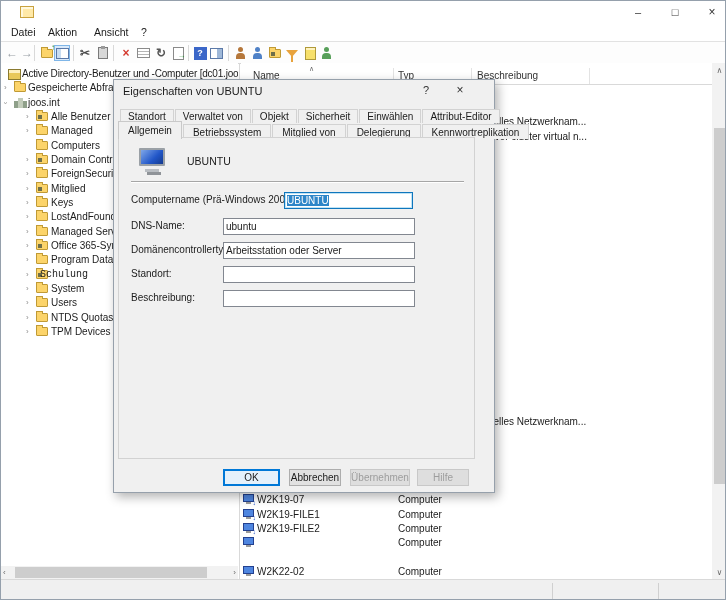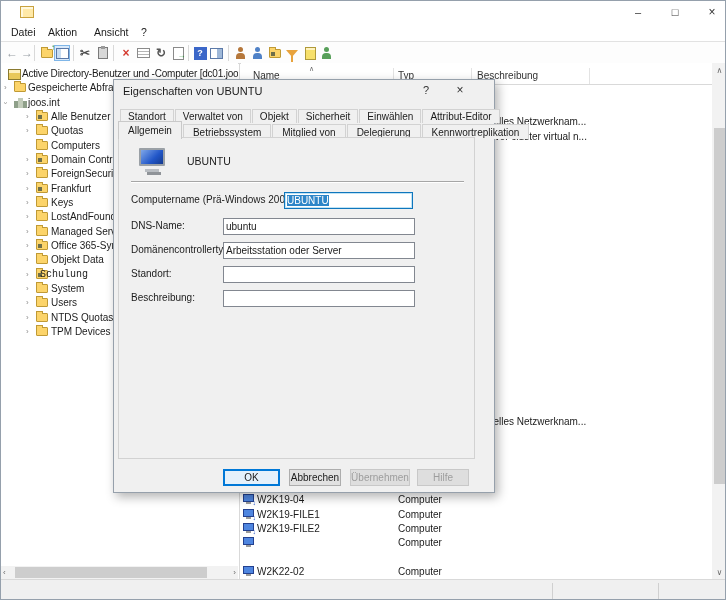--- a/index.html
+++ b/index.html
@@ -216,41 +216,41 @@
       <span class="tlabel" style="left: 27px;">joos.int</span>
     </div>
     <div class="trow" style="top: 46.96px;">
       <span class="texp" style="left: 25px;">›</span>
       <div class="tico icf ou" style="left: 35px;"></div>
       <span class="tlabel" style="left: 50px;">Alle Benutzer F</span>
     </div>
     <div class="trow" style="top: 61.29px;">
       <span class="texp" style="left: 25px;">›</span>
       <div class="tico icf" style="left: 35px;"></div>
-      <span class="tlabel" style="left: 50px;">Quotas</span>
+      <span class="tlabel" style="left: 50px;">Managed</span>
     </div>
     <div class="trow sel" style="top: 75.62px;">
       <div class="selbg" style="left: 33px; width: 72px;"></div>
       <div class="tico icf" style="left: 35px;"></div>
       <span class="tlabel" style="left: 50px;">Computers</span>
     </div>
     <div class="trow" style="top: 89.95px;">
       <span class="texp" style="left: 25px;">›</span>
       <div class="tico icf ou" style="left: 35px;"></div>
       <span class="tlabel" style="left: 50px; text-align: center;">Domain Contr</span>
     </div>
     <div class="trow" style="top: 104.28px;">
       <span class="texp" style="left: 25px;">›</span>
       <div class="tico icf" style="left: 35px;"></div>
       <span class="tlabel" style="left: 50px;">ForeignSecurit</span>
     </div>
     <div class="trow" style="top: 118.61px;">
       <span class="texp" style="left: 25px;">›</span>
       <div class="tico icf ou" style="left: 35px;"></div>
-      <span class="tlabel" style="left: 50px;">Frankfurt</span>
+      <span class="tlabel" style="left: 50px;">Mitglied</span>
     </div>
     <div class="trow" style="top: 132.94px;">
       <span class="texp" style="left: 25px;">›</span>
       <div class="tico icf" style="left: 35px;"></div>
       <span class="tlabel" style="left: 50px;">Keys</span>
     </div>
     <div class="trow" style="top: 147.27px;">
       <span class="texp" style="left: 25px;">›</span>
       <div class="tico icf" style="left: 35px;"></div>
       <span class="tlabel" style="left: 50px;">LostAndFound</span>
@@ -261,21 +261,21 @@
       <span class="tlabel" style="left: 50px;">Managed Serv</span>
     </div>
     <div class="trow" style="top: 175.93px;">
       <span class="texp" style="left: 25px;">›</span>
       <div class="tico icf ou" style="left: 35px;"></div>
       <span class="tlabel" style="left: 50px;">Office 365-Syn</span>
     </div>
     <div class="trow" style="top: 190.26px;">
       <span class="texp" style="left: 25px;">›</span>
       <div class="tico icf" style="left: 35px;"></div>
-      <span class="tlabel" style="left: 50px;">Objekt Data</span>
+      <span class="tlabel" style="left: 50px;">Program Data</span>
     </div>
     <div class="trow" style="top: 204.59px;">
       <span class="texp" style="left: 25px;">›</span>
       <div class="tico icf ou" style="left: 35px;"></div>
       <span class="tlabel" style="left: 39px; font-family: Liberation Mono, monospace;">Schulung</span>
     </div>
     <div class="trow" style="top: 218.92px;">
       <span class="texp" style="left: 25px;">›</span>
       <div class="tico icf" style="left: 35px;"></div>
       <span class="tlabel" style="left: 50px;">System</span>
@@ -313,21 +313,21 @@
         <span class="lcell" style="left: 232px;">Virtuelles Netzwerknam...</span>
       </div>
       <div class="lrow" style="top: 66.6px;">
         <span class="lcell" style="left: 232px;">Failover cluster virtual n...</span>
       </div>
       <div class="lrow" style="top: 352px;">
         <span class="lcell" style="left: 232px;">Virtuelles Netzwerknam...</span>
       </div>
       <div class="lrow" style="top: 430.3px;">
         <div class="mon dis"></div>
-        <span class="lcell" style="left: 16px;">W2K19-04</span>
+        <span class="lcell" style="left: 16px;">W2K19-07</span>
         <span class="lcell" style="left: 157px;">Computer</span>
       </div>
       <div class="lrow" style="top: 444.63px;">
         <div class="mon dis"></div>
         <span class="lcell" style="left: 16px;">W2K19-FILE1</span>
         <span class="lcell" style="left: 157px;">Computer</span>
       </div>
       <div class="lrow" style="top: 458.96px;">
         <div class="mon dis"></div>
         <span class="lcell" style="left: 16px;">W2K19-FILE2</span>

